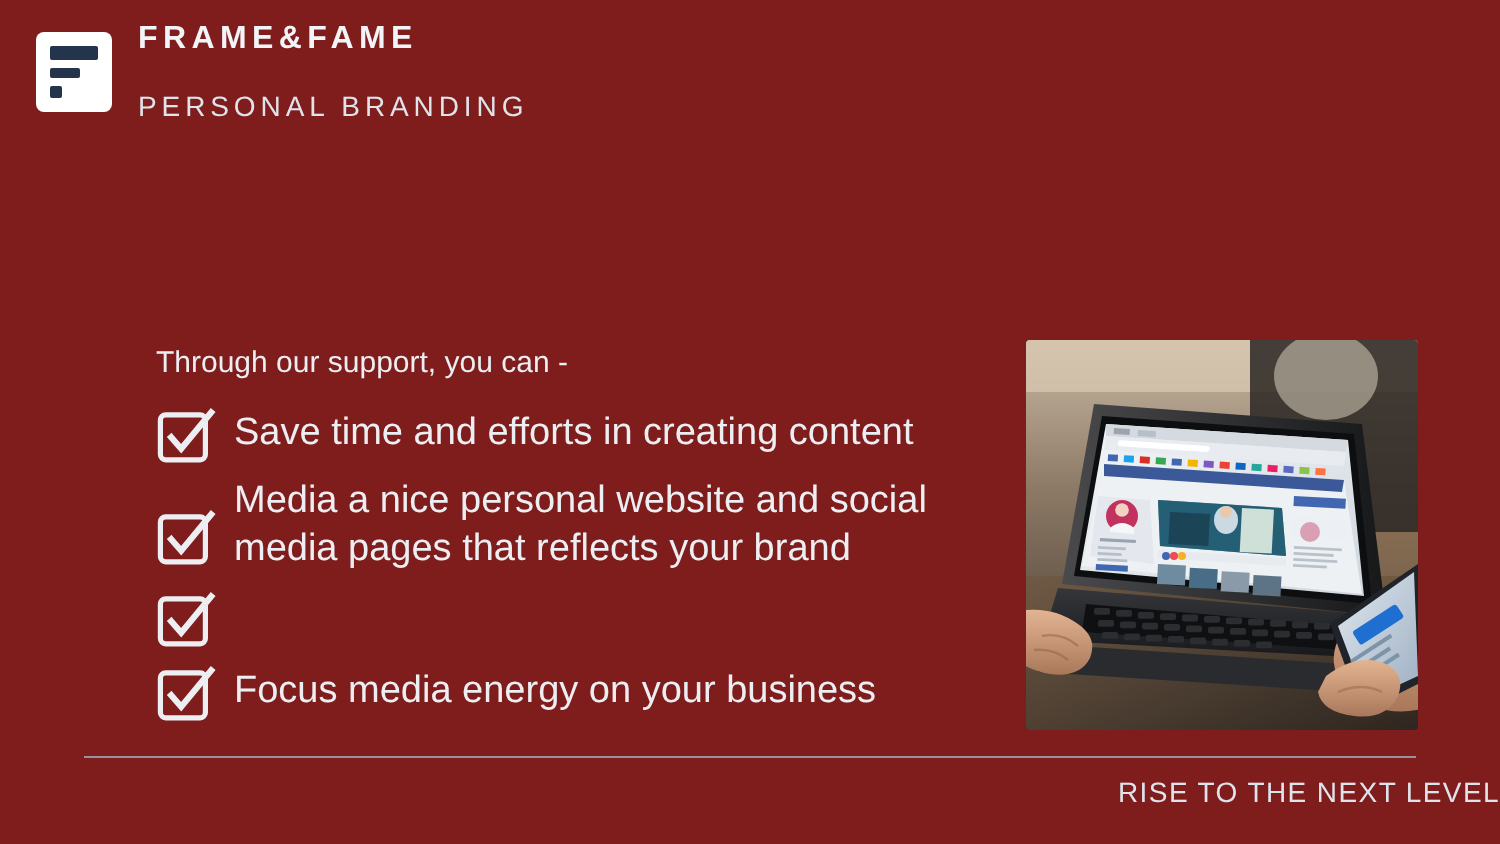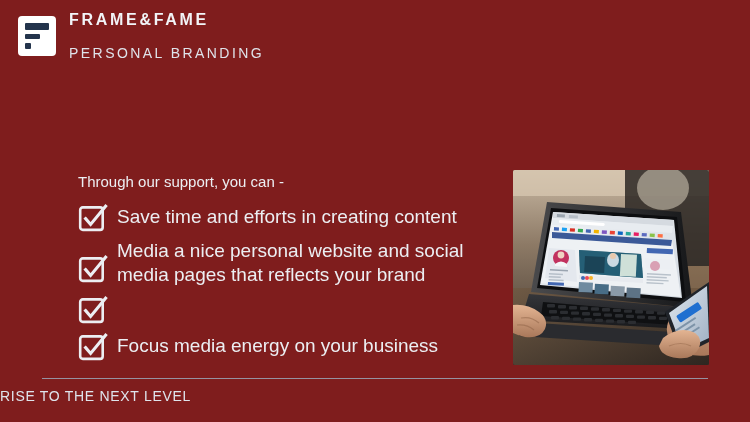--- a/index.html
+++ b/index.html
@@ -182,21 +182,21 @@
     width: 666px;
     height: 1px;
     background: #9aa7b8;
     opacity: .85;
   }
   .footer-text {
     position: absolute;
     left: 0;
     right: 0;
     top: 388px;
-    text-align: left;
+    text-align: right;
     color: #dfe4ec;
     font-size: 14px;
     font-weight: 400;
     letter-spacing: 0.7px;
   }
 </style>
 </head>
 <body>
 
 <div class="slide">

